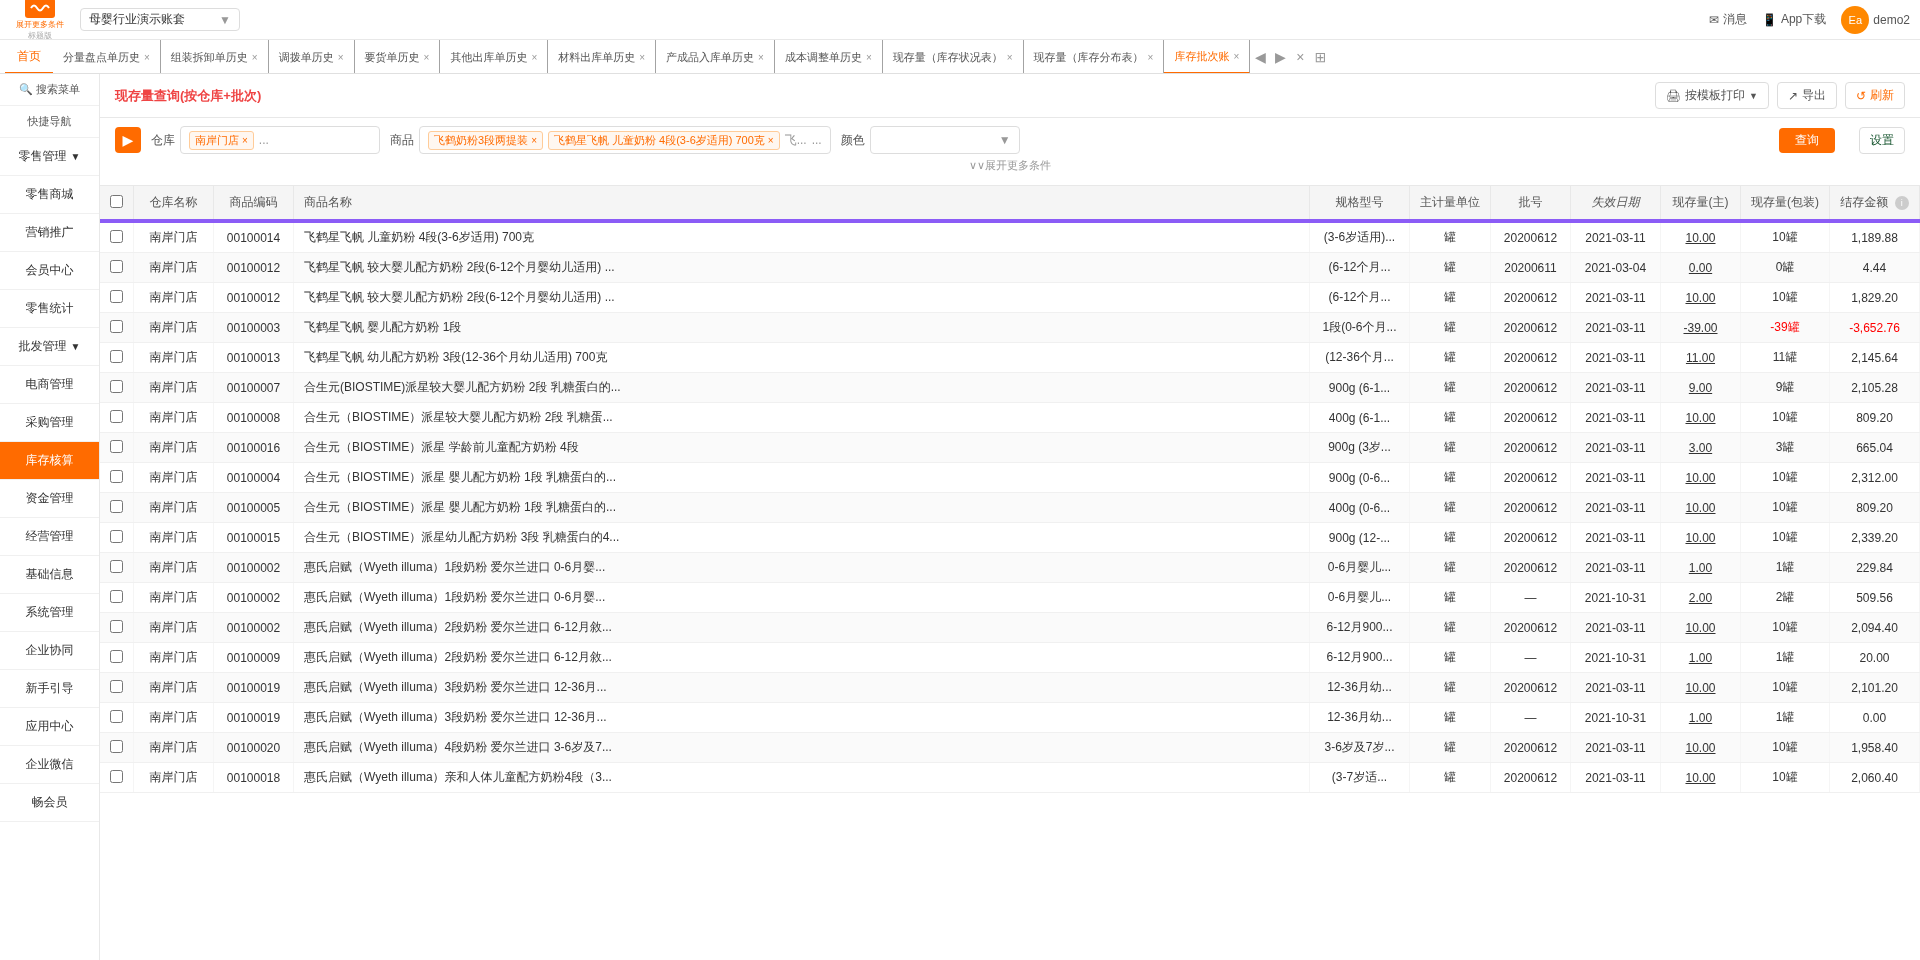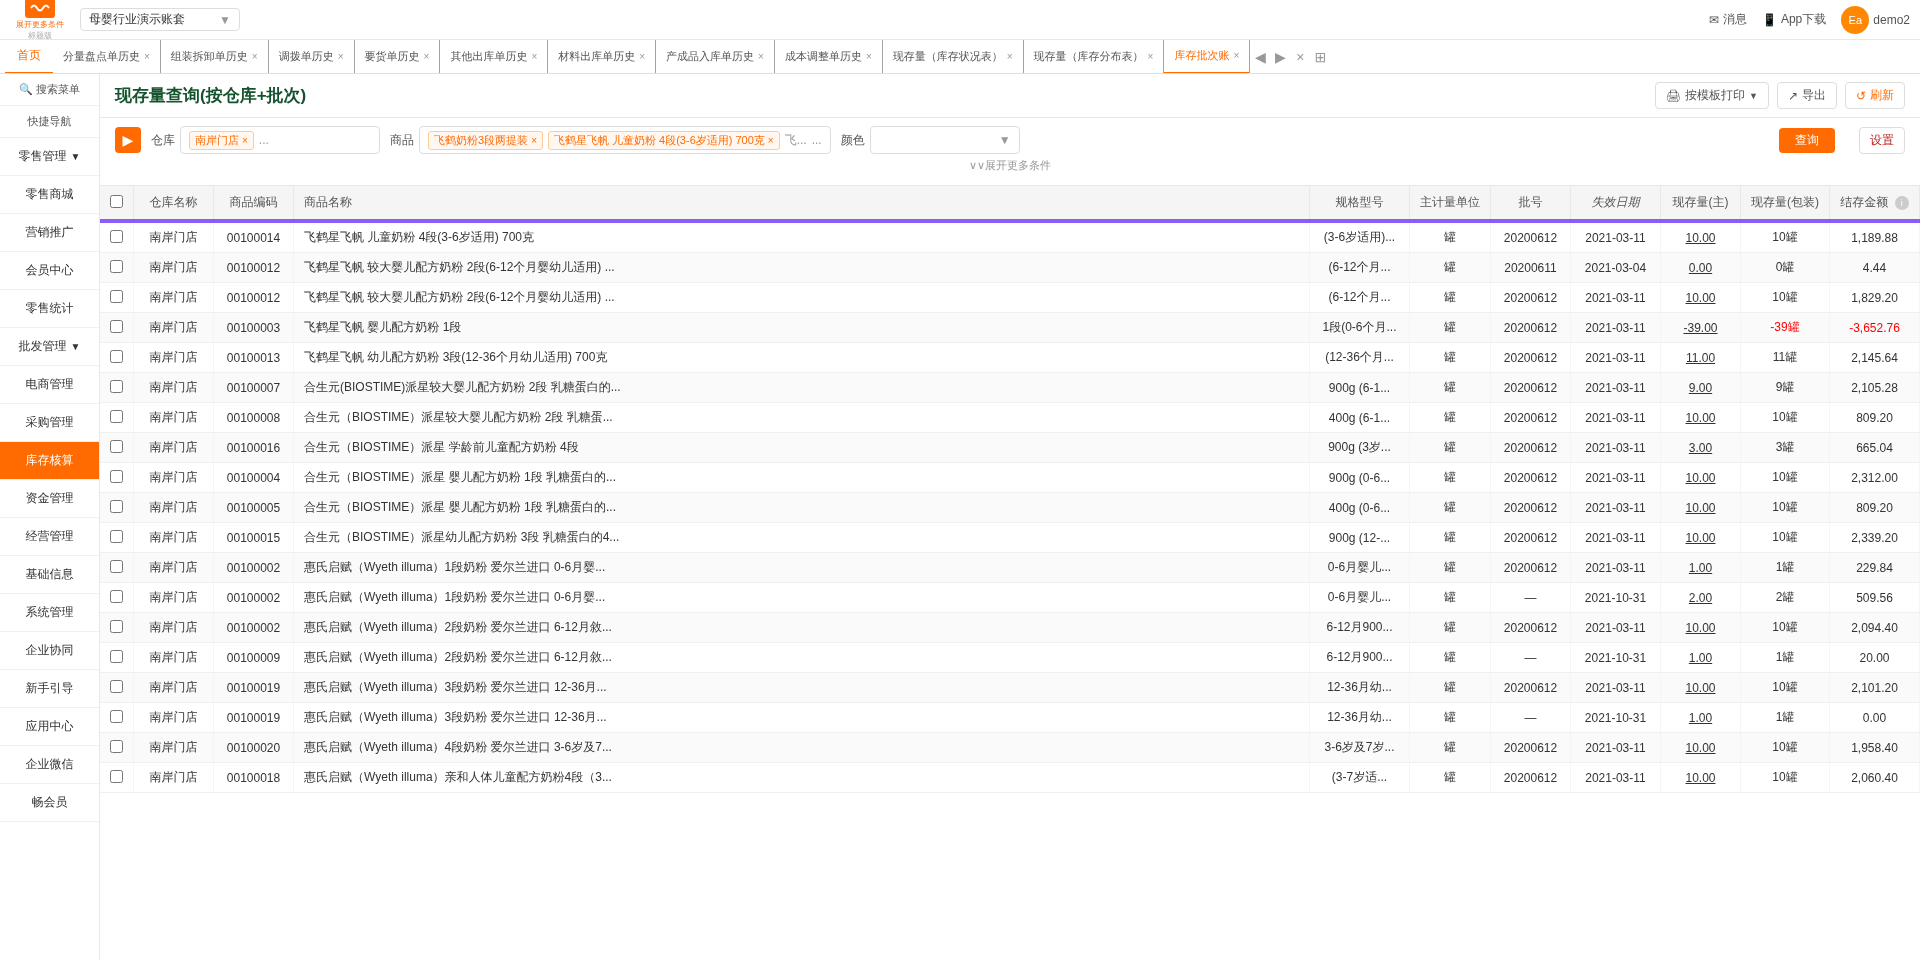--- a/index.html
+++ b/index.html
@@ -17,21 +17,21 @@
       display: flex; align-items: center; gap: 5px; background: #fff;
       border: 1px solid #ddd; border-radius: 4px; padding: 2px 8px; cursor: pointer; min-width: 160px;
     }
     .company-selector span { font-size: 12px; color: #333; }
     .top-right { margin-left: auto; display: flex; align-items: center; gap: 15px; }
     .top-right-item { display: flex; align-items: center; gap: 4px; cursor: pointer; color: #555; font-size: 12px; }
     .avatar { width: 28px; height: 28px; border-radius: 50%; background: #ff8800; display: flex; align-items: center; justify-content: center; color: #fff; font-size: 11px; }
 
     
     .tab-bar {
-      display: flex; align-items: center; background: #fff; height: 34px;
+      display: flex; align-items: flex-start; background: #fff; height: 34px;
       border-bottom: 1px solid #e0e0e0; padding: 0 5px; overflow: hidden;
     }
     .tab-home { padding: 0 12px; height: 34px; display: flex; align-items: center; color: #ff6b00; font-size: 12px; cursor: pointer; border-bottom: 2px solid #ff6b00; }
     .tab-item {
       padding: 0 10px; height: 34px; display: flex; align-items: center; gap: 4px;
       color: #555; font-size: 11px; cursor: pointer; border-right: 1px solid #a3a3a3;
       white-space: nowrap; background: #fff;
     }
     .tab-item.active { color: #ff6b00; border-bottom: 2px solid #ff6b00; }
     .tab-close { color: #999; font-size: 10px; cursor: pointer; }
@@ -53,21 +53,21 @@
     .sidebar-item .arrow { font-size: 10px; }
 
     
     .content-area { flex: 1; display: flex; flex-direction: column; overflow: hidden; }
 
     
     .page-header {
       background: #fff; padding: 8px 15px; display: flex; align-items: center;
       justify-content: space-between; border-bottom: 1px solid #e8e8e8;
     }
-    .page-title { font-size: 17px; font-weight: bold; color: #14532d; }
+    .page-title { font-size: 13px; font-weight: bold; color: #ef4444; }
     .header-actions { display: flex; align-items: center; gap: 8px; }
     .btn-print { display: flex; align-items: center; gap: 4px; padding: 4px 10px; border: 1px solid #ddd; border-radius: 4px; cursor: pointer; font-size: 12px; color: #555; background: #fff; }
     .btn-export { display: flex; align-items: center; gap: 4px; padding: 4px 10px; border: 1px solid #ddd; border-radius: 4px; cursor: pointer; font-size: 12px; color: #555; background: #fff; }
     .btn-refresh { display: flex; align-items: center; gap: 4px; padding: 4px 10px; border: 1px solid #ddd; border-radius: 4px; cursor: pointer; font-size: 12px; color: #ff6b00; background: #fff; }
 
     
     .filter-area { background: #fff; padding: 8px 15px; border-bottom: 1px solid #e8e8e8; }
     .filter-row { display: flex; align-items: center; gap: 10px; flex-wrap: wrap; }
     .filter-expand-btn { display: flex; align-items: center; justify-content: center; width: 26px; height: 26px; background: #ff6b00; color: #fff; border-radius: 4px; cursor: pointer; font-size: 14px; }
     .filter-group { display: flex; align-items: center; gap: 5px; }
@@ -77,21 +77,21 @@
       border: 1px solid #ddd; border-radius: 4px; padding: 2px 8px; min-width: 200px; min-height: 28px;
     }
     .filter-tag {
       display: flex; align-items: center; gap: 3px; background: #fff7f0;
       border: 1px solid #ffcc99; border-radius: 3px; padding: 1px 5px; font-size: 11px; color: #ff6b00;
     }
     .filter-tag-close { cursor: pointer; font-size: 10px; color: #ff6b00; }
     .filter-more { color: #999; font-size: 12px; cursor: pointer; }
     .filter-actions { margin-left: auto; display: flex; align-items: center; gap: 24px; }
     .btn-query { background: #ff6b00; color: #fff; border: none; border-radius: 4px; padding: 4px 16px; cursor: pointer; font-size: 12px; }
-    .btn-setting { background: #fff; color: #b91c1c; border: 1px solid #ddd; border-radius: 4px; padding: 4px 10px; cursor: pointer; font-size: 12px; }
+    .btn-setting { background: #fff; color: #14532d; border: 1px solid #ddd; border-radius: 4px; padding: 4px 10px; cursor: pointer; font-size: 12px; }
     .expand-more { display: flex; align-items: center; justify-content: center; padding: 4px; font-size: 11px; color: #999; cursor: pointer; }
     .color-dropdown { display: flex; align-items: center; gap: 4px; border: 1px solid #ddd; border-radius: 4px; padding: 2px 8px; min-width: 150px; height: 28px; cursor: pointer; }
 
     
     .table-container { flex: 1; overflow: auto; background: #fff; margin: 0; }
     table { width: 100%; border-collapse: collapse; font-size: 12px; }
     thead { position: sticky; top: 0; z-index: 10; }
     thead tr { background: #f5f5f5; }
     th {
       padding: 8px 10px; text-align: center; border-bottom: 4px solid #8b5cf6;

